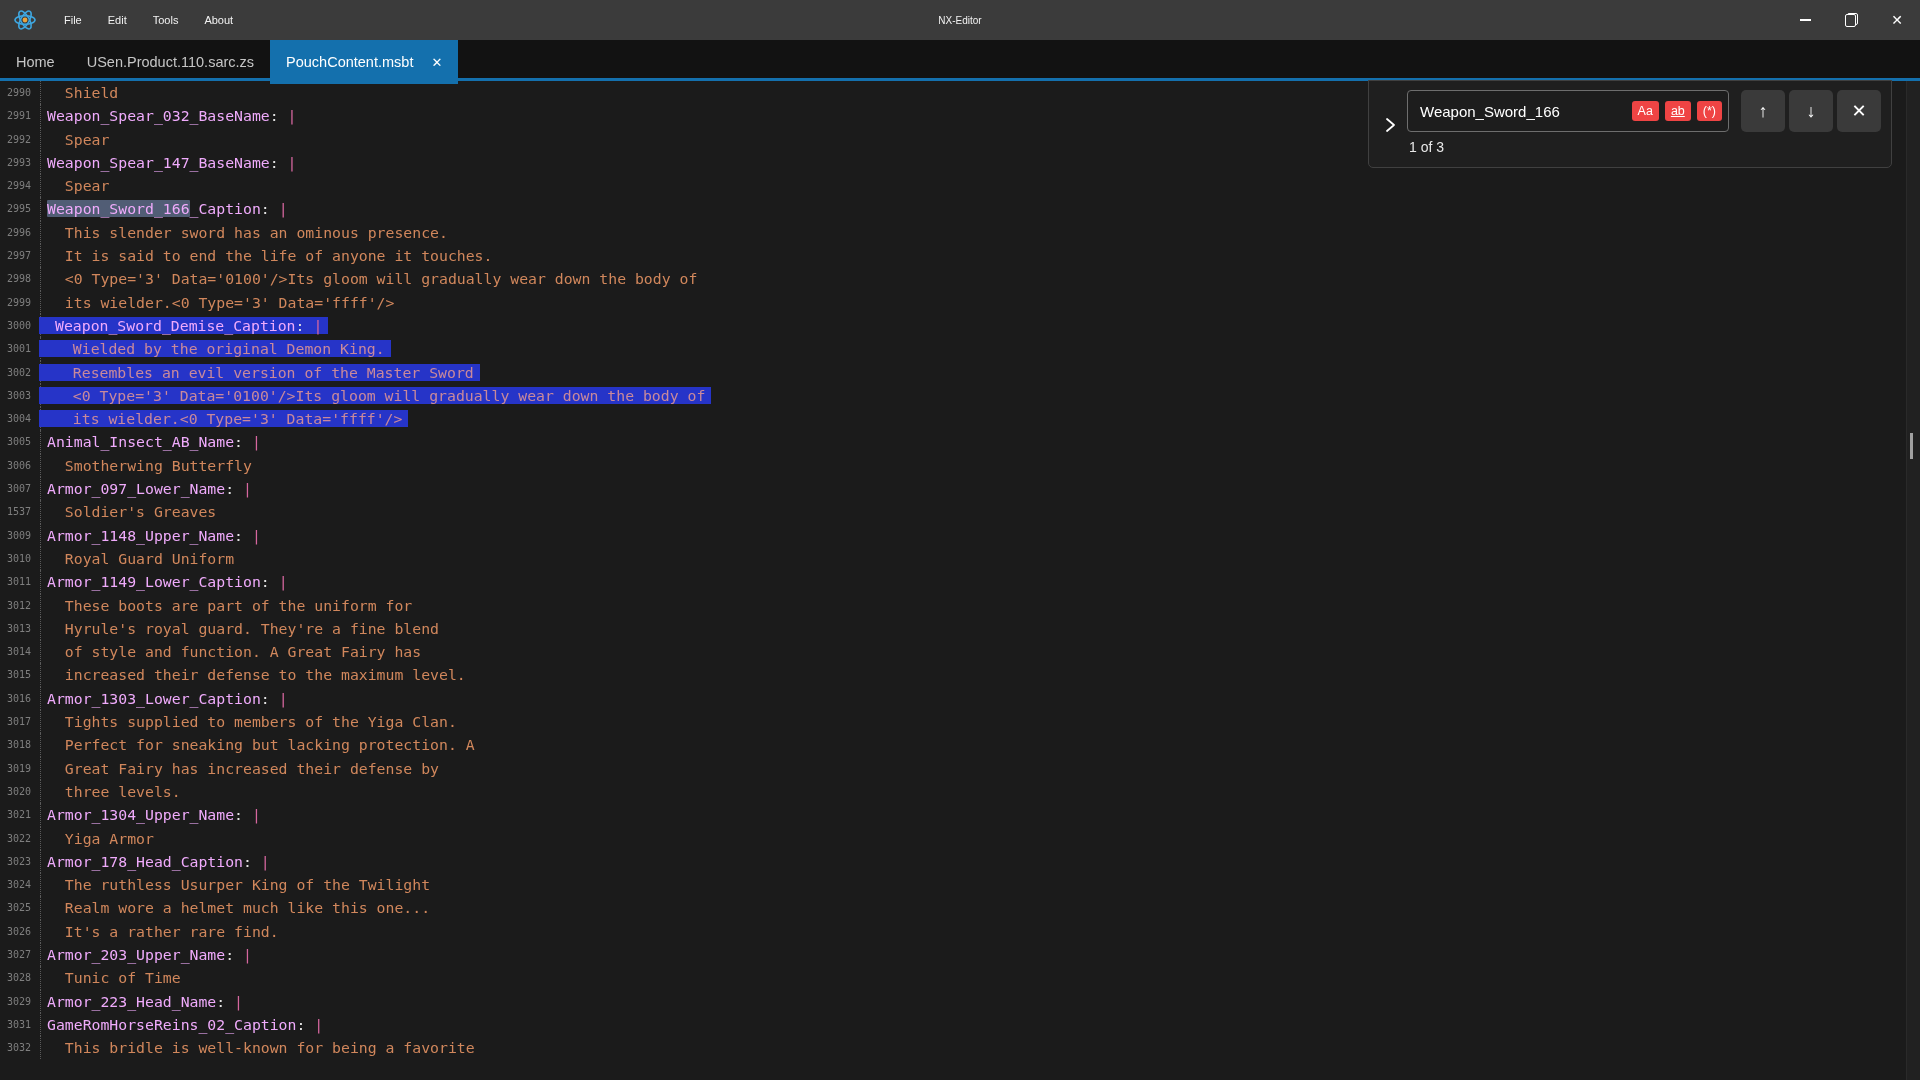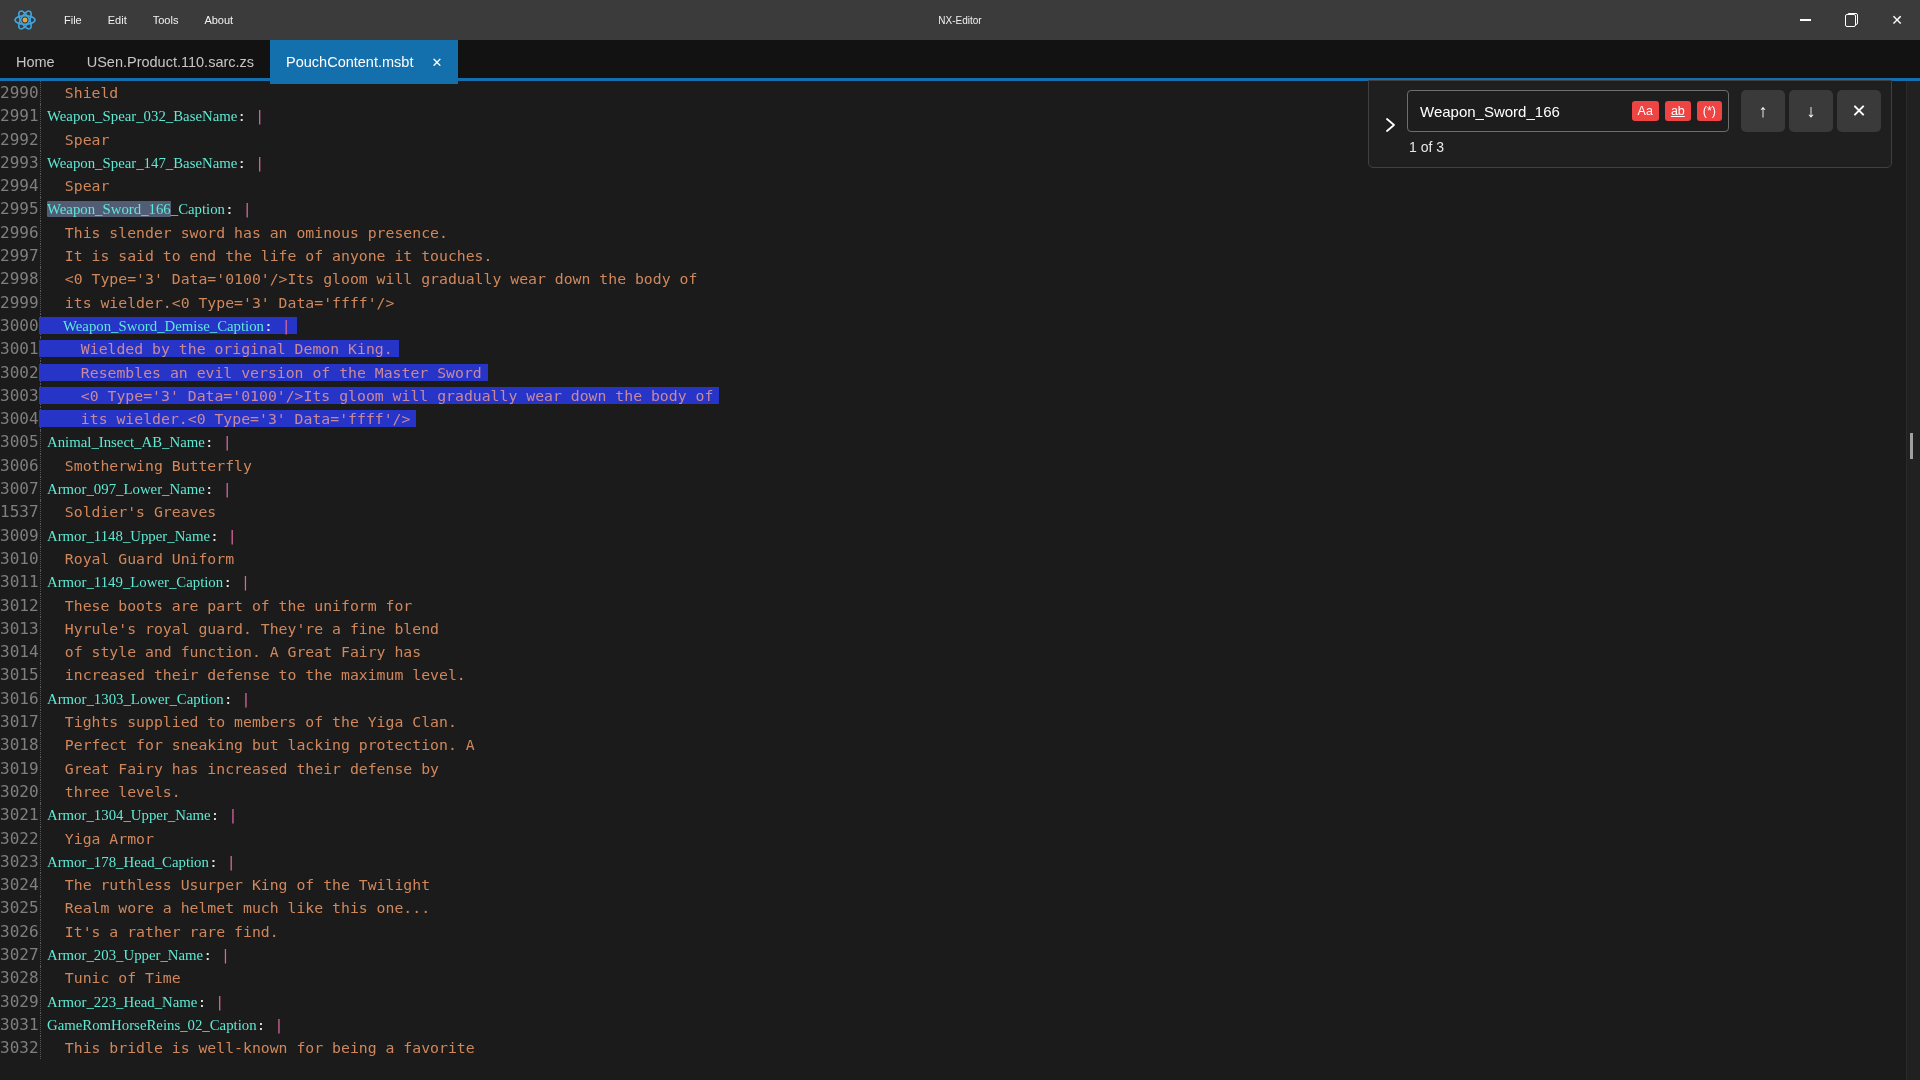--- a/index.html
+++ b/index.html
@@ -30,29 +30,29 @@
   .tab { display:flex; align-items:center; padding:0 16px; height:44px; white-space:nowrap; }
   .tab.active { background:#1470ad; color:#ffffff; }
   .tab-close { margin-left:18px; font-size:13px; line-height:1; }
   .accent-line { position:absolute; top:78px; left:0; width:1920px; height:3px;
                  background:#1470ad; }
 
   
   .editor { position:absolute; top:81px; left:0; width:1904px; bottom:0; overflow:hidden; }
   .line { display:flex; height:23.3px; line-height:23.3px;
           font-family:"DejaVu Sans Mono", monospace; }
-  .ln { flex:0 0 41px; width:41px; font-size:16px; color:#7f7f7f;
+  .ln { flex:0 0 41px; width:41px; padding-left:7px; font-size:10px; color:#7f7f7f;
         border-right:1px dotted #5a5a5a; }
   .lc { padding-left:6px; white-space:pre; font-size:14.8px; }
-  .k { color:#5eead4;font-family:Liberation Serif, serif; }
+  .k { color:#f0abfc; }
   .v { color:#d1875c; }
   .colon { color:#e4e4e4; }
   .pipe  { color:#d6679f; }
   .hl { background:#515d75; border-radius:1px; }
-  .sel { background:#2634c8; margin-left:-8px; padding-left:24px; padding-right:6px; }
+  .sel { background:#2634c8; margin-left:-8px; padding-left:16px; padding-right:6px; }
   .sel .v { color:#c9899b; }
 
   
   .scroll-track { position:absolute; top:81px; right:0; width:14px; bottom:0;
                   background:#212121; border-left:1px solid #2a2a2a; }
   .scroll-thumb { position:absolute; left:3px; top:352px; width:3px; height:26px;
                   background:#a0a0a0; }
 
   
   .search-panel { position:absolute; left:1368px; top:80px; width:524px; height:88px;

